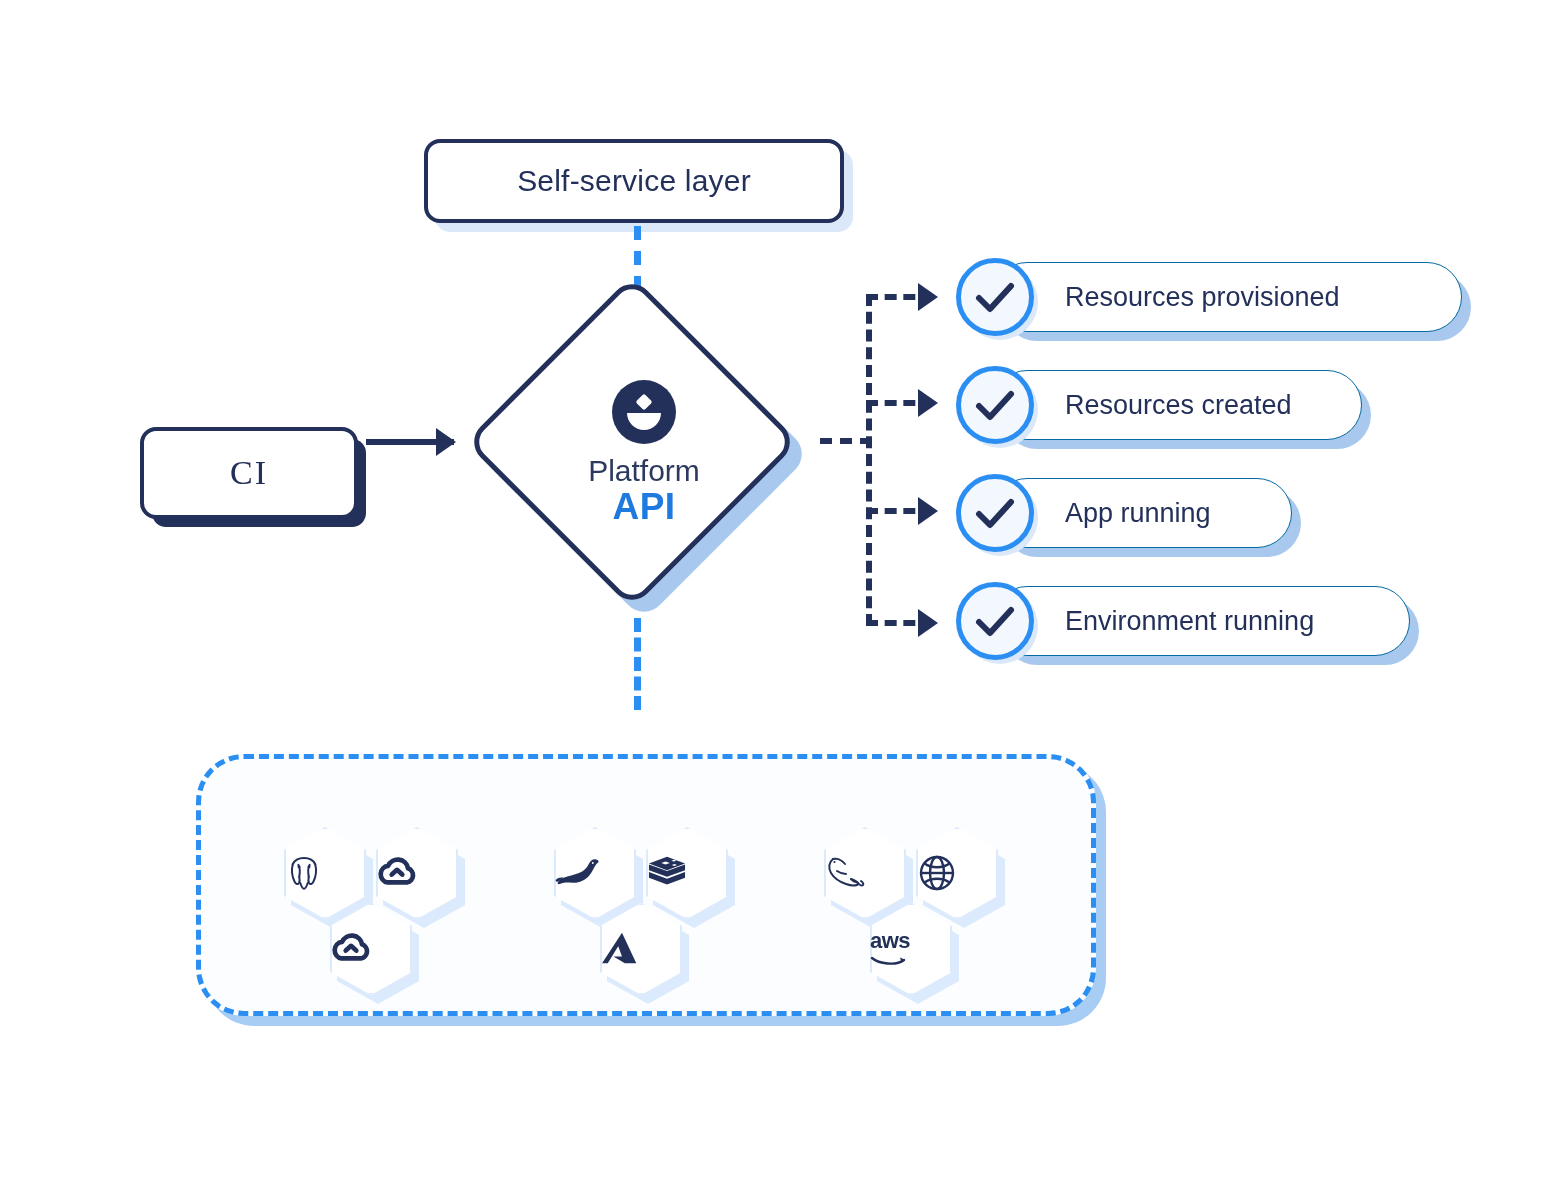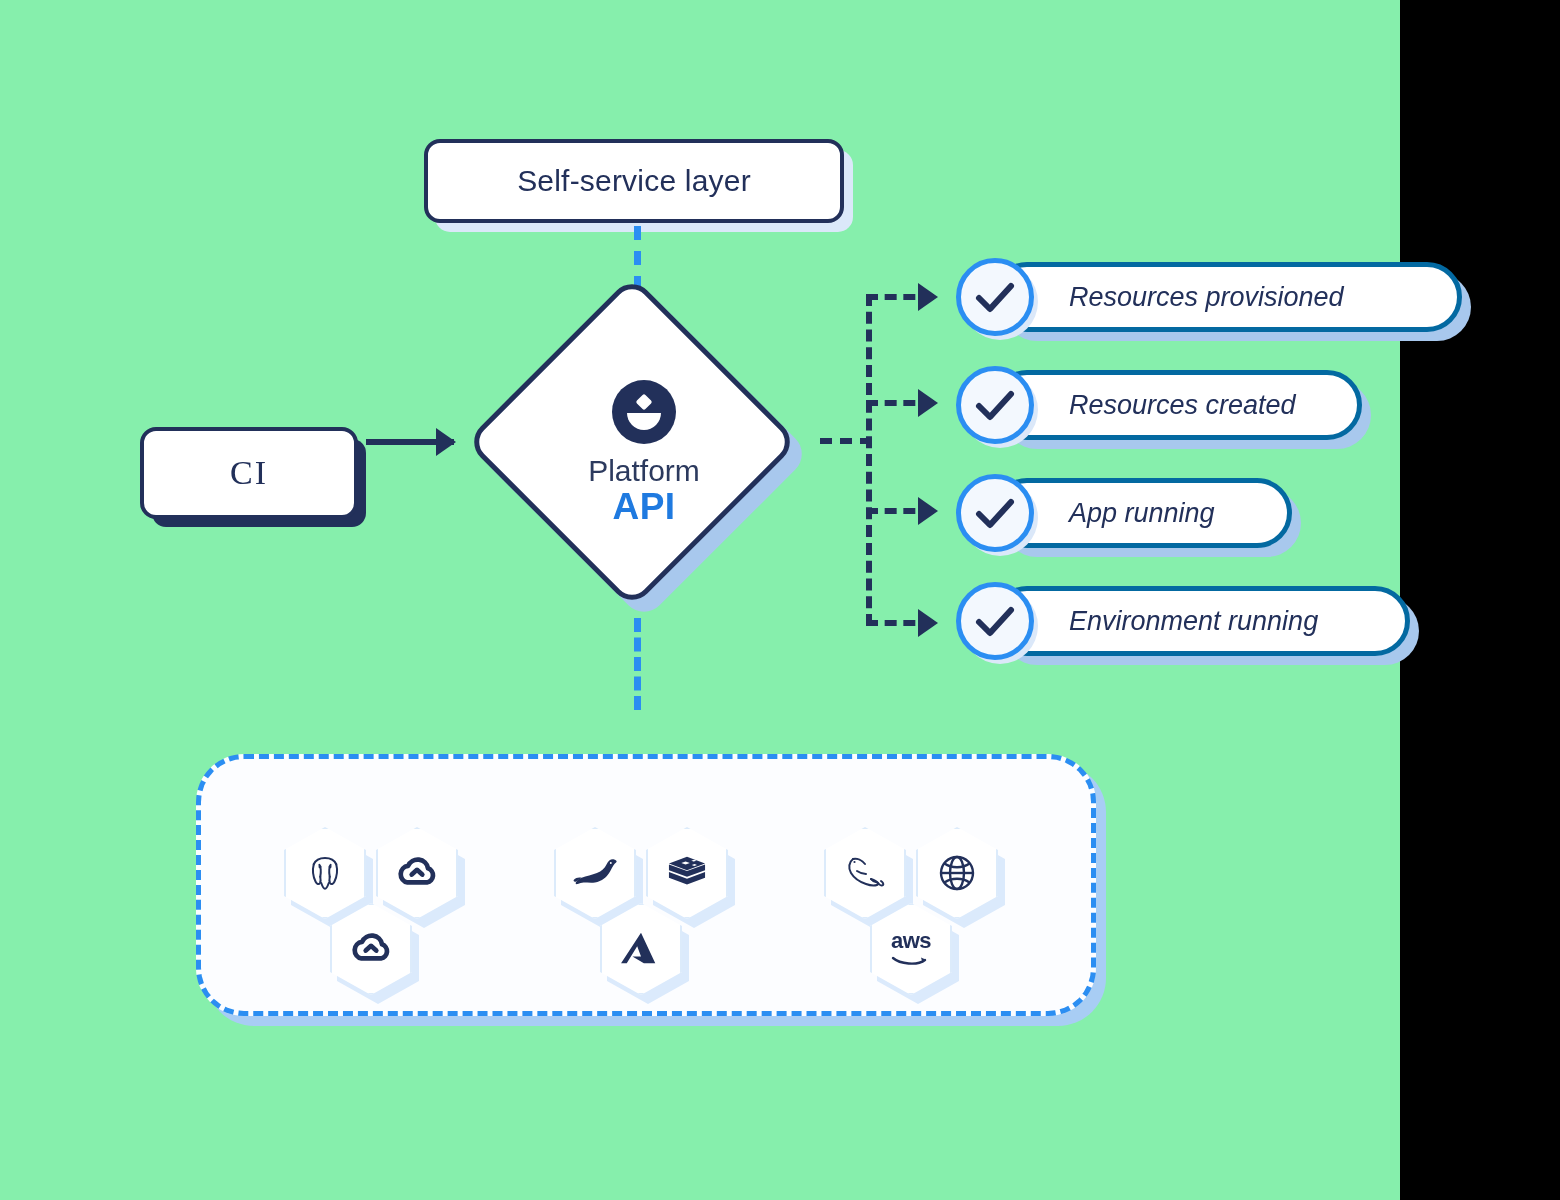--- a/index.html
+++ b/index.html
@@ -8,23 +8,23 @@
     background: #000000;
   }
   body {
     width: 1560px;
     height: 1200px;
     font-family: "Liberation Sans", sans-serif;
     overflow: hidden;
   }
   #stage {
     position: relative;
-    width: 1400px;
+    width: 1560px;
     height: 1200px;
-    background: #86efac;
+    background: #ffffff;
   }
 
   
   .node-box {
     position: absolute;
     background: #ffffff;
     border: 4px solid #22305a;
     border-radius: 16px;
     display: flex;
     align-items: center;
@@ -187,27 +187,26 @@
     display: flex;
     align-items: center;
     height: 78px;
   }
   .check-pill {
     position: absolute;
     left: 36px;
     top: 4px;
     height: 70px;
     background: #ffffff;
-    border: 5px solid #0369a1;
+    border: 1px solid #0369a1;
     border-radius: 40px;
     box-sizing: border-box;
     display: flex;
     align-items: center;
     box-shadow: 10px 10px 0 -1px #a8c8ed;
-    font-style: italic;
   }
   .check-pill .ctext {
     margin-left: 72px;
     margin-right: 34px;
     font-size: 27px;
     color: #22305a;
     white-space: nowrap;
   }
   .check-circle {
     position: absolute;
@@ -281,21 +280,20 @@
     inset: 0;
     transform: translate(7px, 9px);
     background: #dbeafc;
     clip-path: polygon(50% 0%, 100% 25%, 100% 75%, 50% 100%, 0% 75%, 0% 25%);
   }
   .hex .glyph {
     position: absolute;
     inset: 0;
     display: flex;
     align-items: center;
-    justify-content: center;
     color: #22305a;
     z-index: 2;
   }
   .hex.p1 { left: 8px;  top: 0; }
   .hex.p2 { left: 100px; top: 0; }
   .hex.p3 { left: 54px; top: 76px; }
   .aws-text {
     font-size: 22px;
     font-weight: 700;
     letter-spacing: -0.5px;

